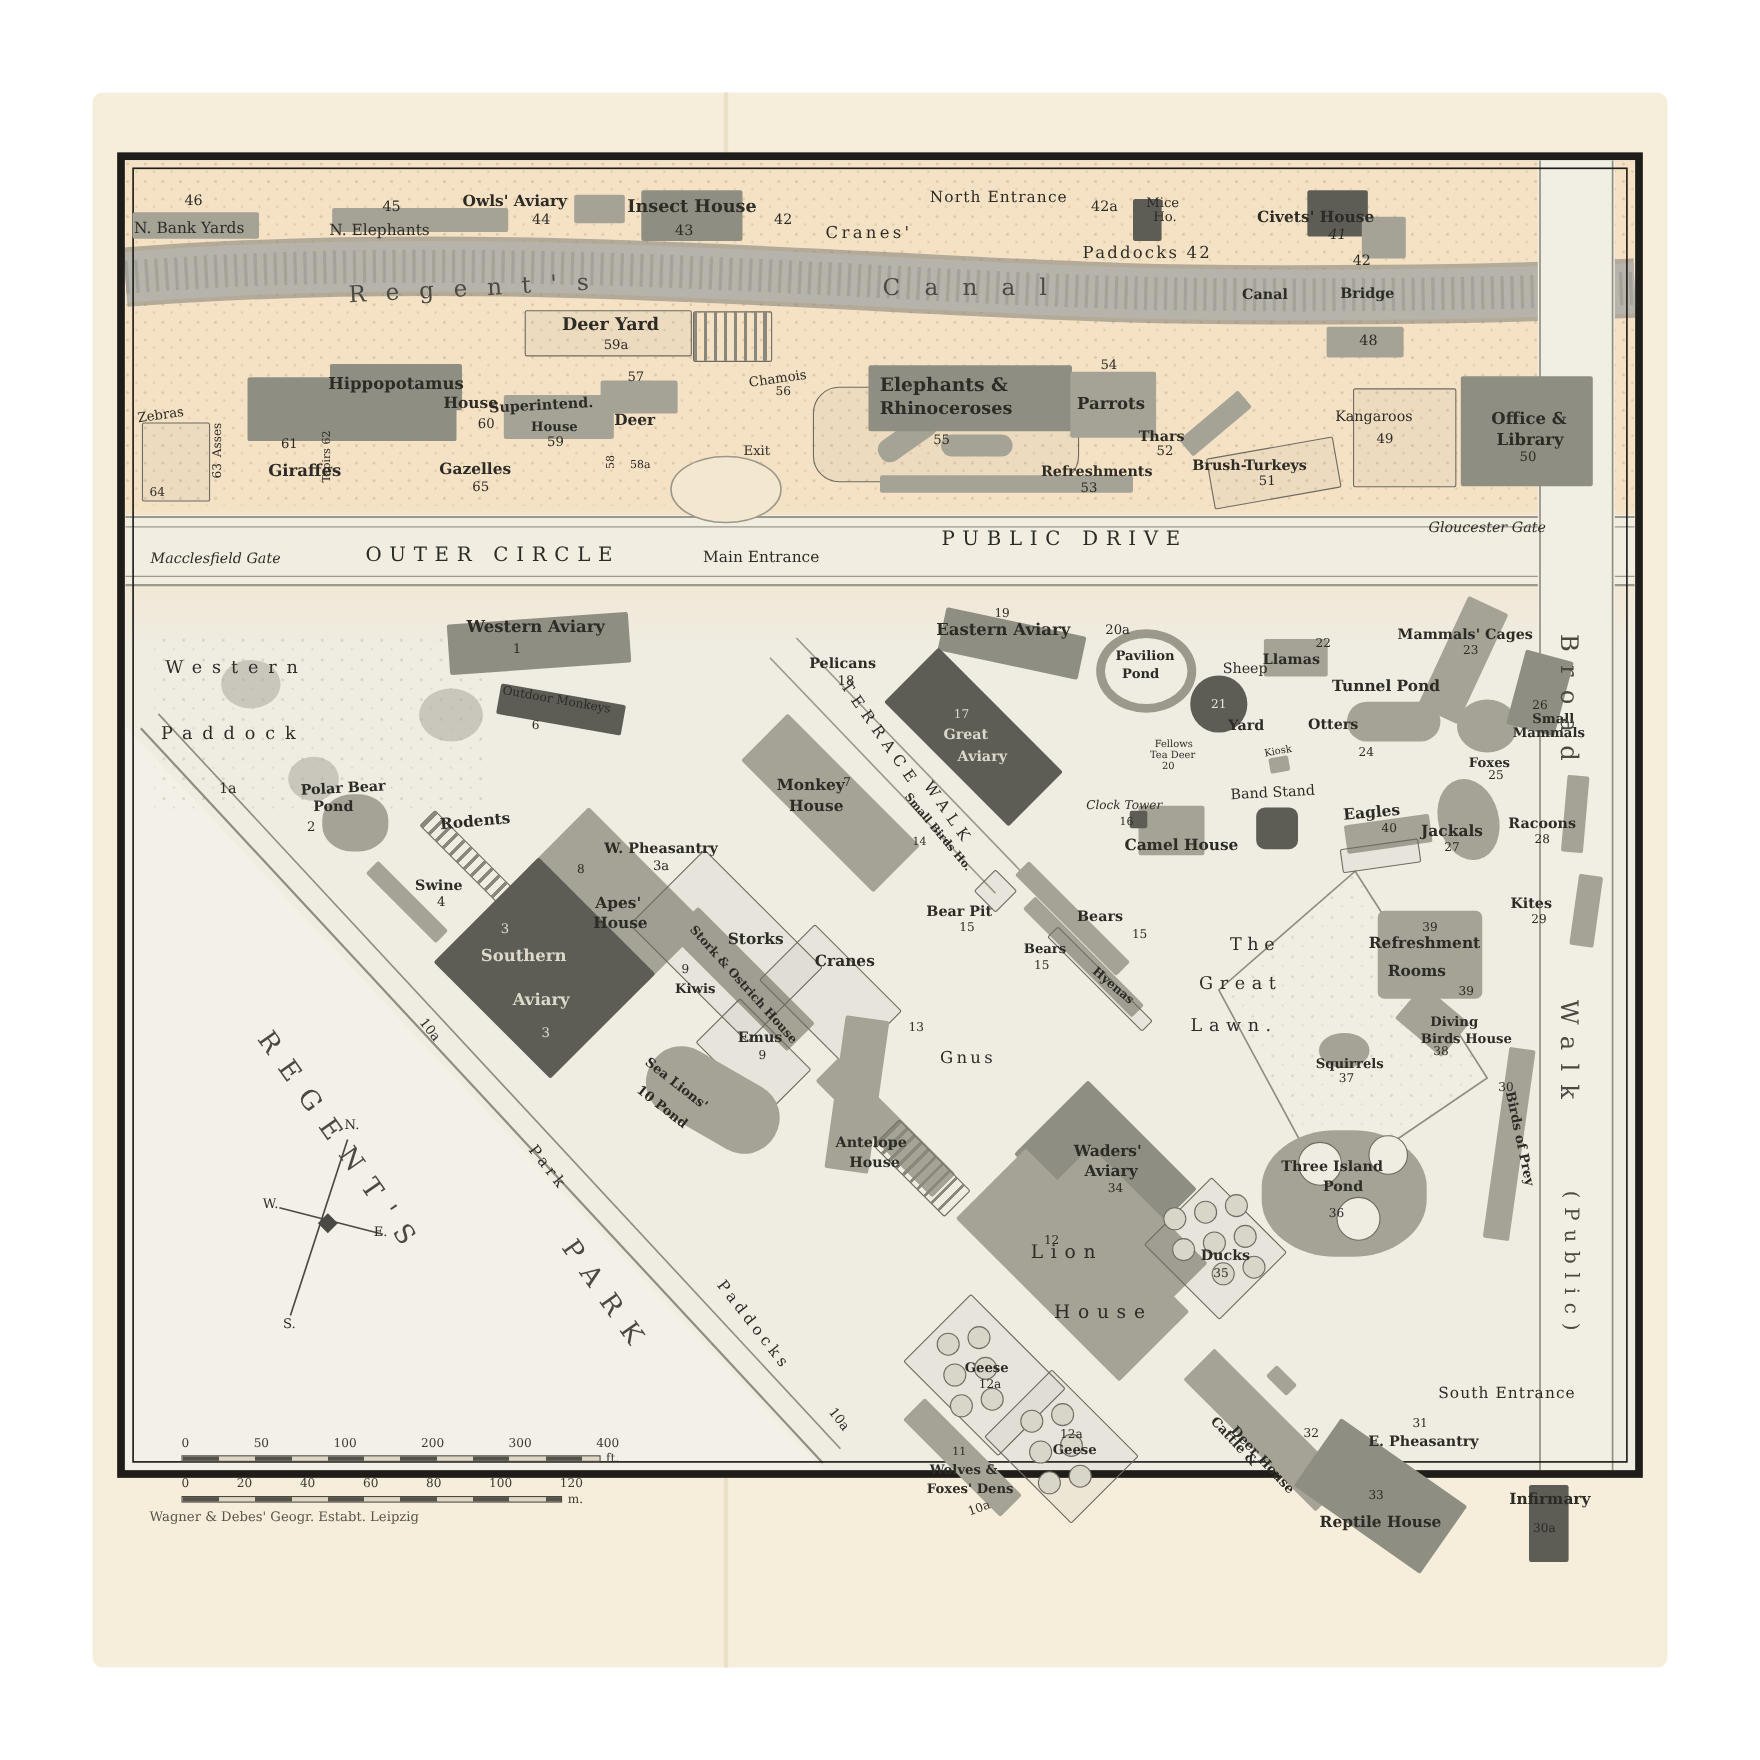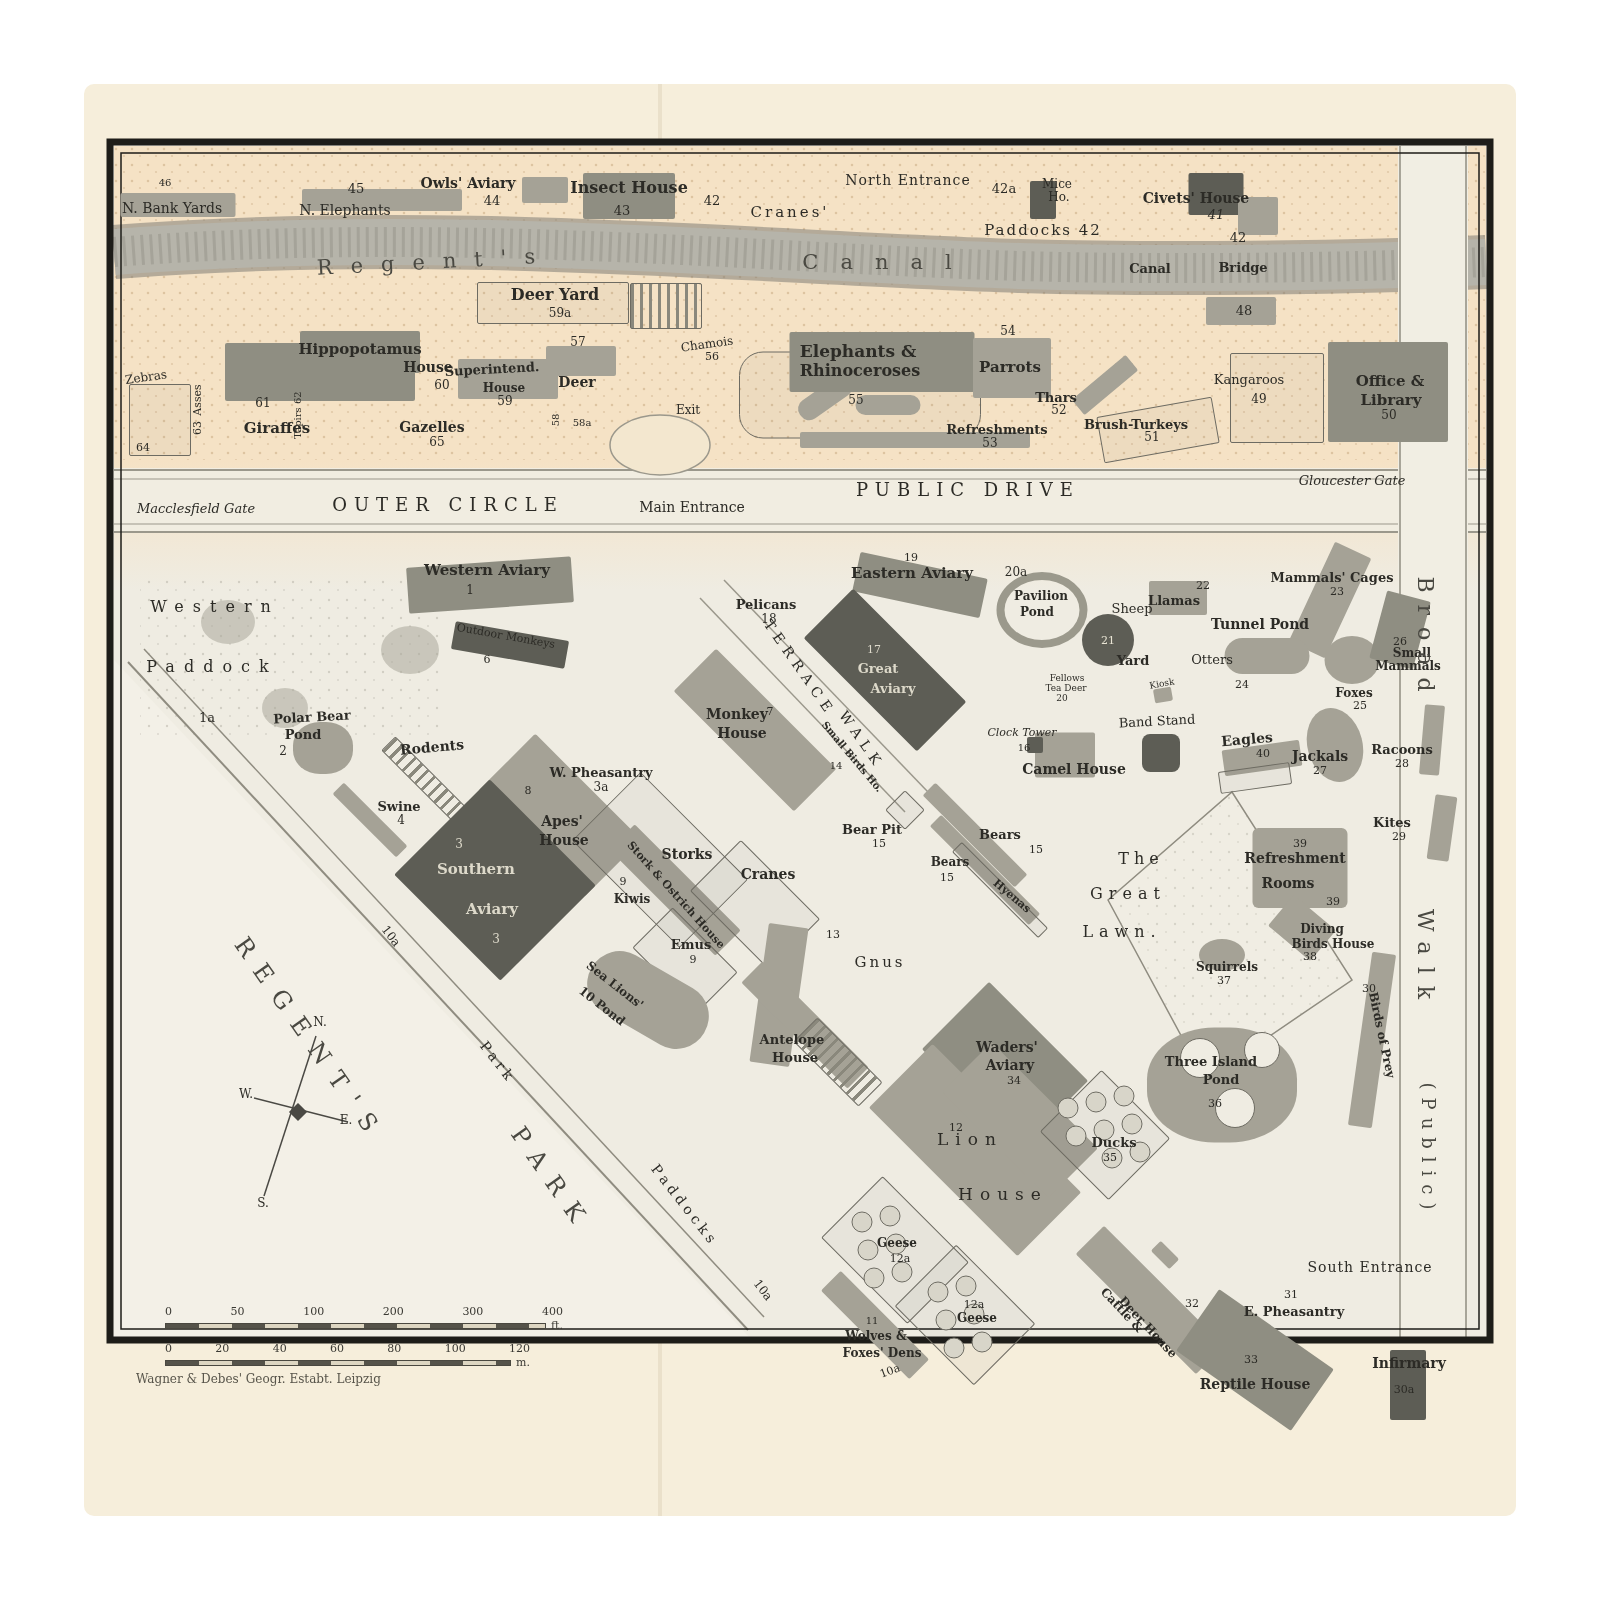--- a/index.html
+++ b/index.html
@@ -207,21 +207,21 @@
       <div class="pen-circle" style="left: 902px; top: 1272px;"></div>
       <div class="pen-circle" style="left: 938px; top: 1292px;"></div>
       <div class="pen-circle" style="left: 966px; top: 1286px;"></div>
       <div class="pen-circle" style="left: 946px; top: 1320px;"></div>
       <div class="pen-circle" style="left: 974px; top: 1314px;"></div>
       <div class="pen-circle" style="left: 954px; top: 1348px;"></div>
       <div class="pen-circle" style="left: 982px; top: 1342px;"></div>
     </div>
 
   <div class="layer" id="labels-layer">
-      <div class="map-label" style="left: 165px; top: 183px; font-size: 10px; transform: translate(-50%, -50%) rotate(0deg);">46</div>
+      <div class="map-label" style="left: 176px; top: 183px; font-size: 13px; transform: translate(-50%, -50%) rotate(0deg);">46</div>
       <div class="map-label" style="left: 172px; top: 208px; font-size: 14px; transform: translate(-50%, -50%) rotate(0deg);">N. Bank Yards</div>
       <div class="map-label" style="left: 356px; top: 188px; font-size: 13px; transform: translate(-50%, -50%) rotate(0deg);">45</div>
       <div class="map-label" style="left: 345px; top: 210px; font-size: 14px; transform: translate(-50%, -50%) rotate(0deg);">N. Elephants</div>
       <div class="map-label" style="left: 468px; top: 183px; font-size: 14px; transform: translate(-50%, -50%) rotate(0deg); font-weight: 700;">Owls' Aviary</div>
       <div class="map-label" style="left: 492px; top: 200px; font-size: 13px; transform: translate(-50%, -50%) rotate(0deg);">44</div>
       <div class="map-label" style="left: 629px; top: 188px; font-size: 16px; transform: translate(-50%, -50%) rotate(0deg); font-weight: 700;">Insect House</div>
       <div class="map-label" style="left: 622px; top: 210px; font-size: 13px; transform: translate(-50%, -50%) rotate(0deg);">43</div>
       <div class="map-label" style="left: 712px; top: 200px; font-size: 13px; transform: translate(-50%, -50%) rotate(0deg);">42</div>
       <div class="map-label" style="left: 790px; top: 212px; font-size: 15px; transform: translate(-50%, -50%) rotate(0deg); letter-spacing: 3px;">Cranes'</div>
       <div class="map-label" style="left: 908px; top: 180px; font-size: 14px; transform: translate(-50%, -50%) rotate(0deg); letter-spacing: 1px;">North Entrance</div>
@@ -332,21 +332,21 @@
       <div class="map-label" style="left: 1041px; top: 596px; font-size: 12px; transform: translate(-50%, -50%) rotate(0deg); font-weight: 700;">Pavilion</div>
       <div class="map-label" style="left: 1037px; top: 612px; font-size: 12px; transform: translate(-50%, -50%) rotate(0deg); font-weight: 700;">Pond</div>
       <div class="map-label" style="left: 1100px; top: 608px; font-size: 13px; transform: translate(-50%, -50%) rotate(0deg); font-weight: 400; margin-left: 32px;">Sheep</div>
       <div class="map-label" style="left: 1108px; top: 640px; font-size: 11px; transform: translate(-50%, -50%) rotate(0deg); color: rgb(232, 228, 212);">21</div>
       <div class="map-label" style="left: 1133px; top: 660px; font-size: 13px; transform: translate(-50%, -50%) rotate(0deg); font-weight: 700;">Yard</div>
       <div class="map-label" style="left: 1174px; top: 600px; font-size: 13px; transform: translate(-50%, -50%) rotate(0deg); font-weight: 700;">Llamas</div>
       <div class="map-label" style="left: 1203px; top: 585px; font-size: 11px; transform: translate(-50%, -50%) rotate(0deg);">22</div>
       <div class="map-label" style="left: 1332px; top: 577px; font-size: 13px; transform: translate(-50%, -50%) rotate(0deg); font-weight: 700;">Mammals' Cages</div>
       <div class="map-label" style="left: 1337px; top: 591px; font-size: 11px; transform: translate(-50%, -50%) rotate(0deg);">23</div>
       <div class="map-label" style="left: 1260px; top: 624px; font-size: 14px; transform: translate(-50%, -50%) rotate(0deg); font-weight: 700;">Tunnel Pond</div>
-      <div class="map-label" style="left: 1212px; top: 659px; font-size: 13px; transform: translate(-50%, -50%) rotate(0deg); font-weight: 400;">Otters</div>
+      <div class="map-label" style="left: 1212px; top: 659px; font-size: 13px; transform: translate(-50%, -50%) rotate(0deg); font-weight: 700;">Otters</div>
       <div class="map-label" style="left: 1242px; top: 674px; font-size: 11px; transform: translate(-50%, -50%) rotate(0deg); margin-top: 10px;">24</div>
       <div class="map-label" style="left: 1067px; top: 678px; font-size: 9px; transform: translate(-50%, -50%) rotate(0deg);">Fellows</div>
       <div class="map-label" style="left: 1066px; top: 688px; font-size: 9px; transform: translate(-50%, -50%) rotate(0deg);">Tea Deer</div>
       <div class="map-label" style="left: 1062px; top: 698px; font-size: 9px; transform: translate(-50%, -50%) rotate(0deg);">20</div>
       <div class="map-label" style="left: 1162px; top: 684px; font-size: 9px; transform: translate(-50%, -50%) rotate(-10deg);">Kiosk</div>
       <div class="map-label" style="left: 1354px; top: 693px; font-size: 12px; transform: translate(-50%, -50%) rotate(0deg); font-weight: 700;">Foxes</div>
       <div class="map-label" style="left: 1360px; top: 705px; font-size: 11px; transform: translate(-50%, -50%) rotate(0deg);">25</div>
       <div class="map-label" style="left: 1412px; top: 653px; font-size: 12px; transform: translate(-50%, -50%) rotate(0deg); font-weight: 700;">Small</div>
       <div class="map-label" style="left: 1408px; top: 666px; font-size: 12px; transform: translate(-50%, -50%) rotate(0deg); font-weight: 700;">Mammals</div>
       <div class="map-label" style="left: 1400px; top: 641px; font-size: 11px; transform: translate(-50%, -50%) rotate(0deg);">26</div>

